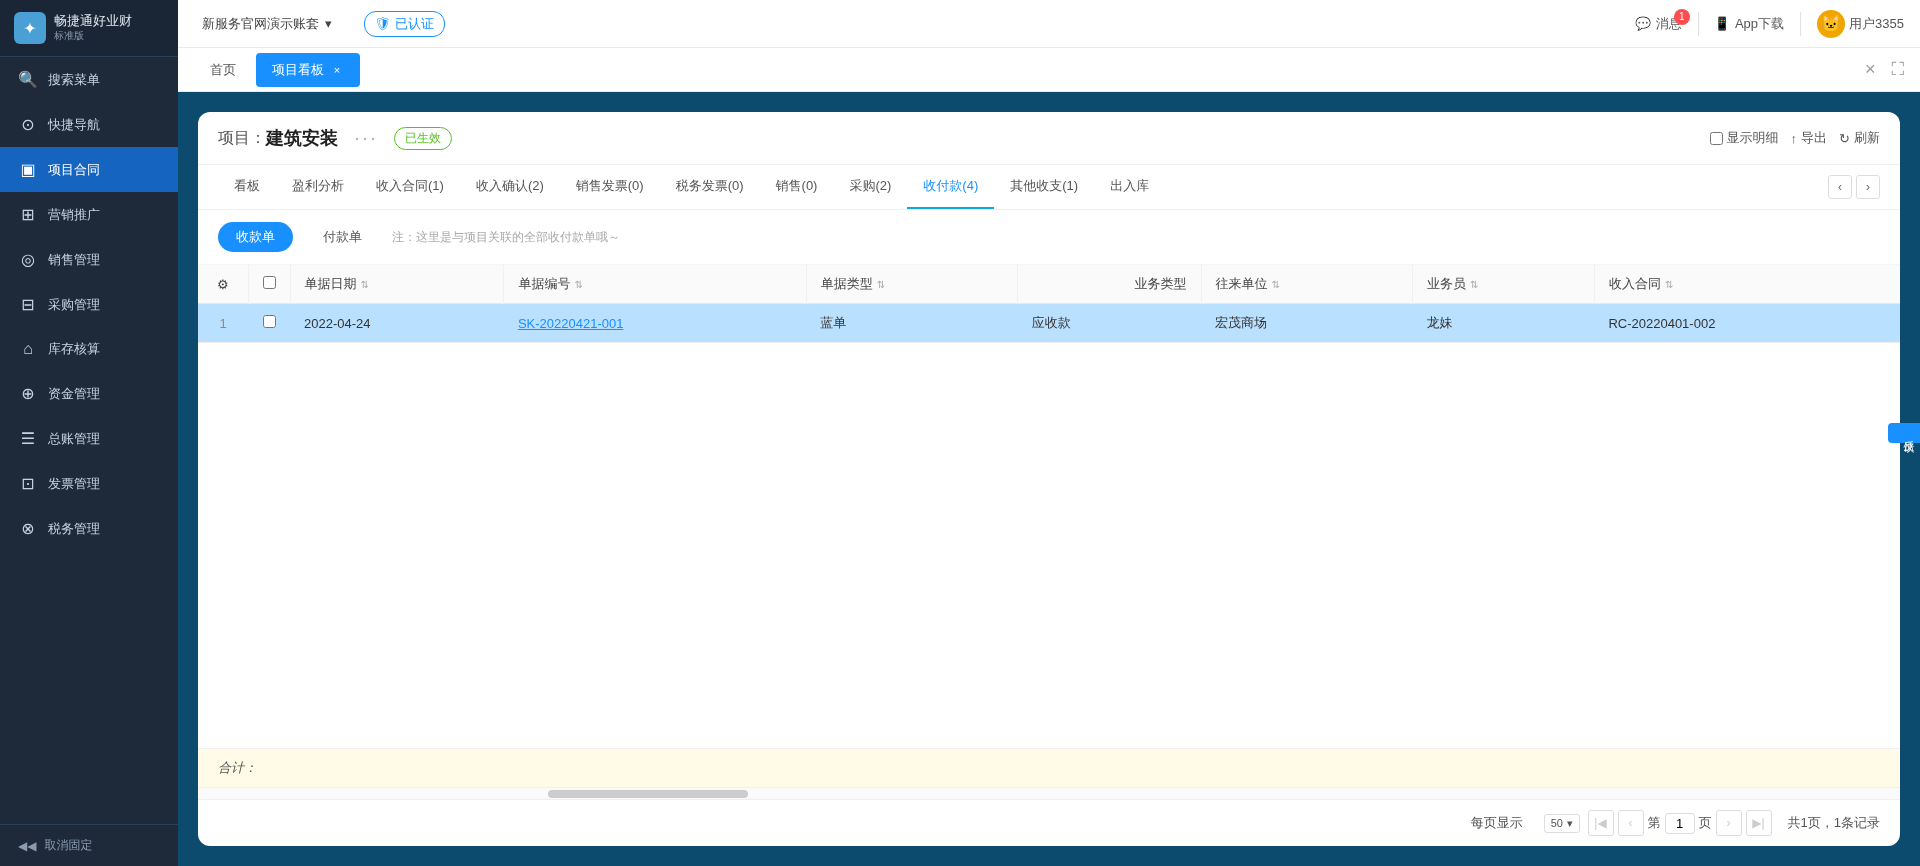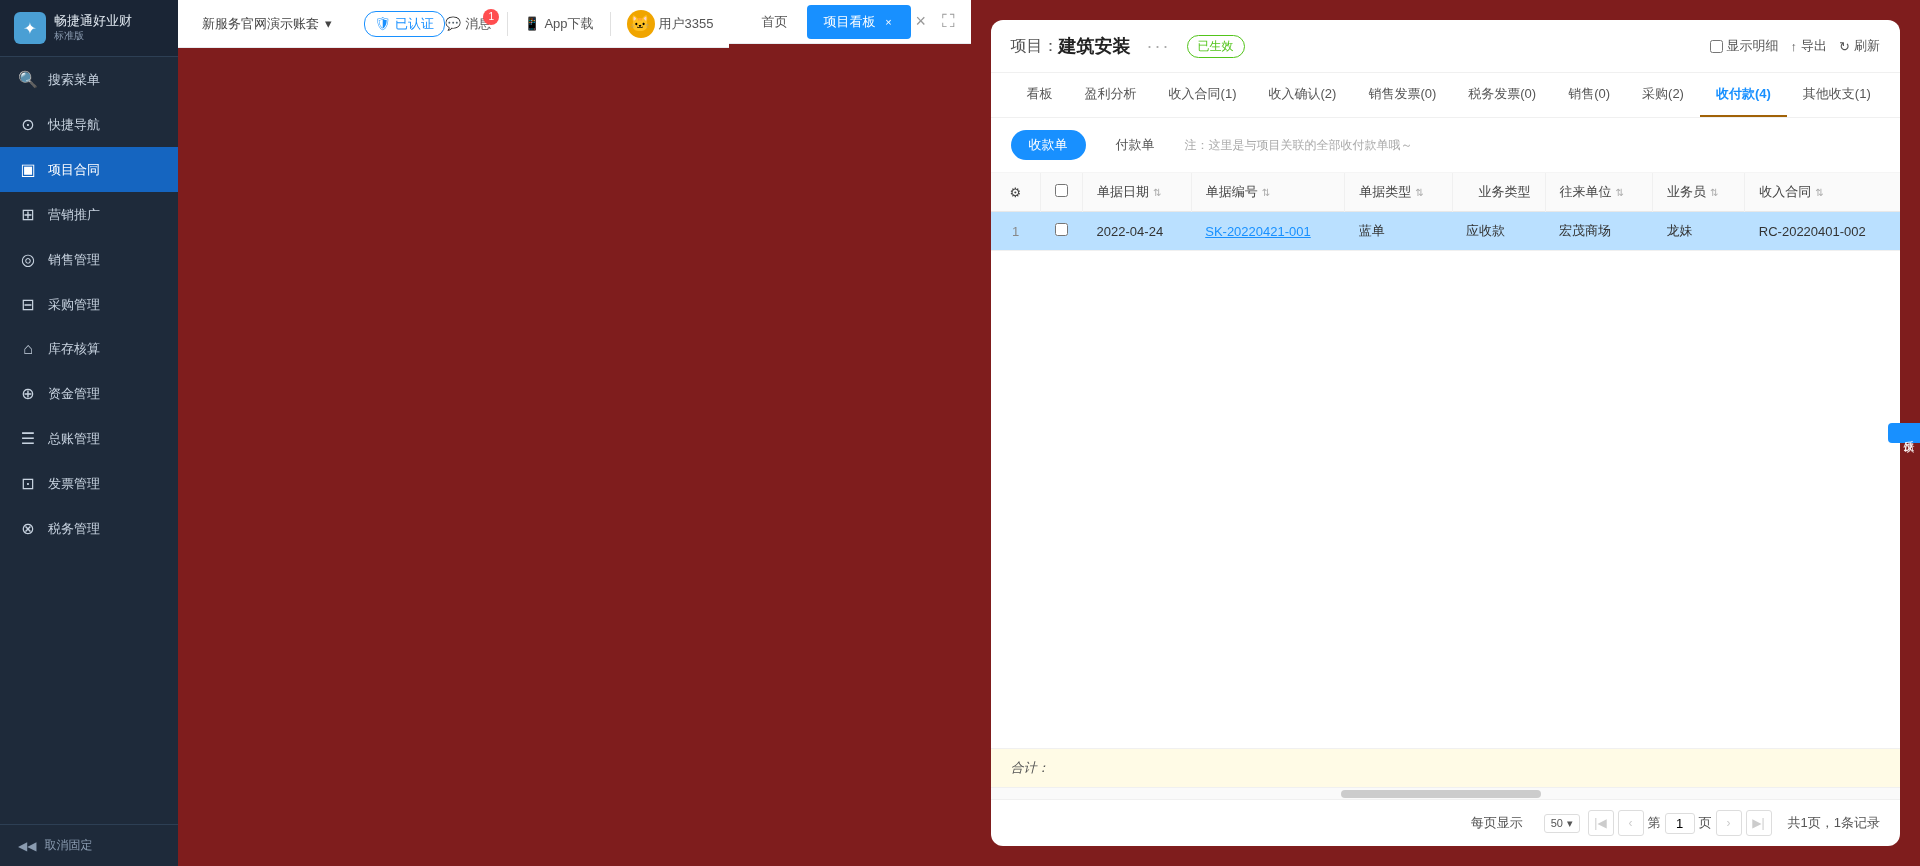--- a/index.html
+++ b/index.html
@@ -59,22 +59,22 @@
       gap: 8px;
       cursor: pointer;
       color: #8a9bb0;
       font-size: 12px;
     }
 
     
     .main {
       flex: 1;
       display: flex;
-      flex-direction: row;
-      background: #7f1d1d;
+      flex-direction: column;
+      background: #0c4a6e;
       overflow: hidden;
     }
 
     
     .topbar {
       background: white;
       display: flex;
       align-items: center;
       padding: 0 16px;
       height: 48px;
@@ -264,22 +264,21 @@
     .sub-tab {
       padding: 12px 16px;
       cursor: pointer;
       font-size: 13px;
       color: #555;
       white-space: nowrap;
       border-bottom: 2px solid transparent;
     }
     .sub-tab.active {
       color: #1890ff;
-      border-bottom: 2px solid #a16207;
-      font-weight: bold;
+      border-bottom: 2px solid #0ea5e9;
     }
     .sub-tabs-arrows {
       margin-left: auto;
       display: flex;
       gap: 4px;
       flex-shrink: 0;
     }
     .arrow-btn {
       width: 24px;
       height: 24px;

